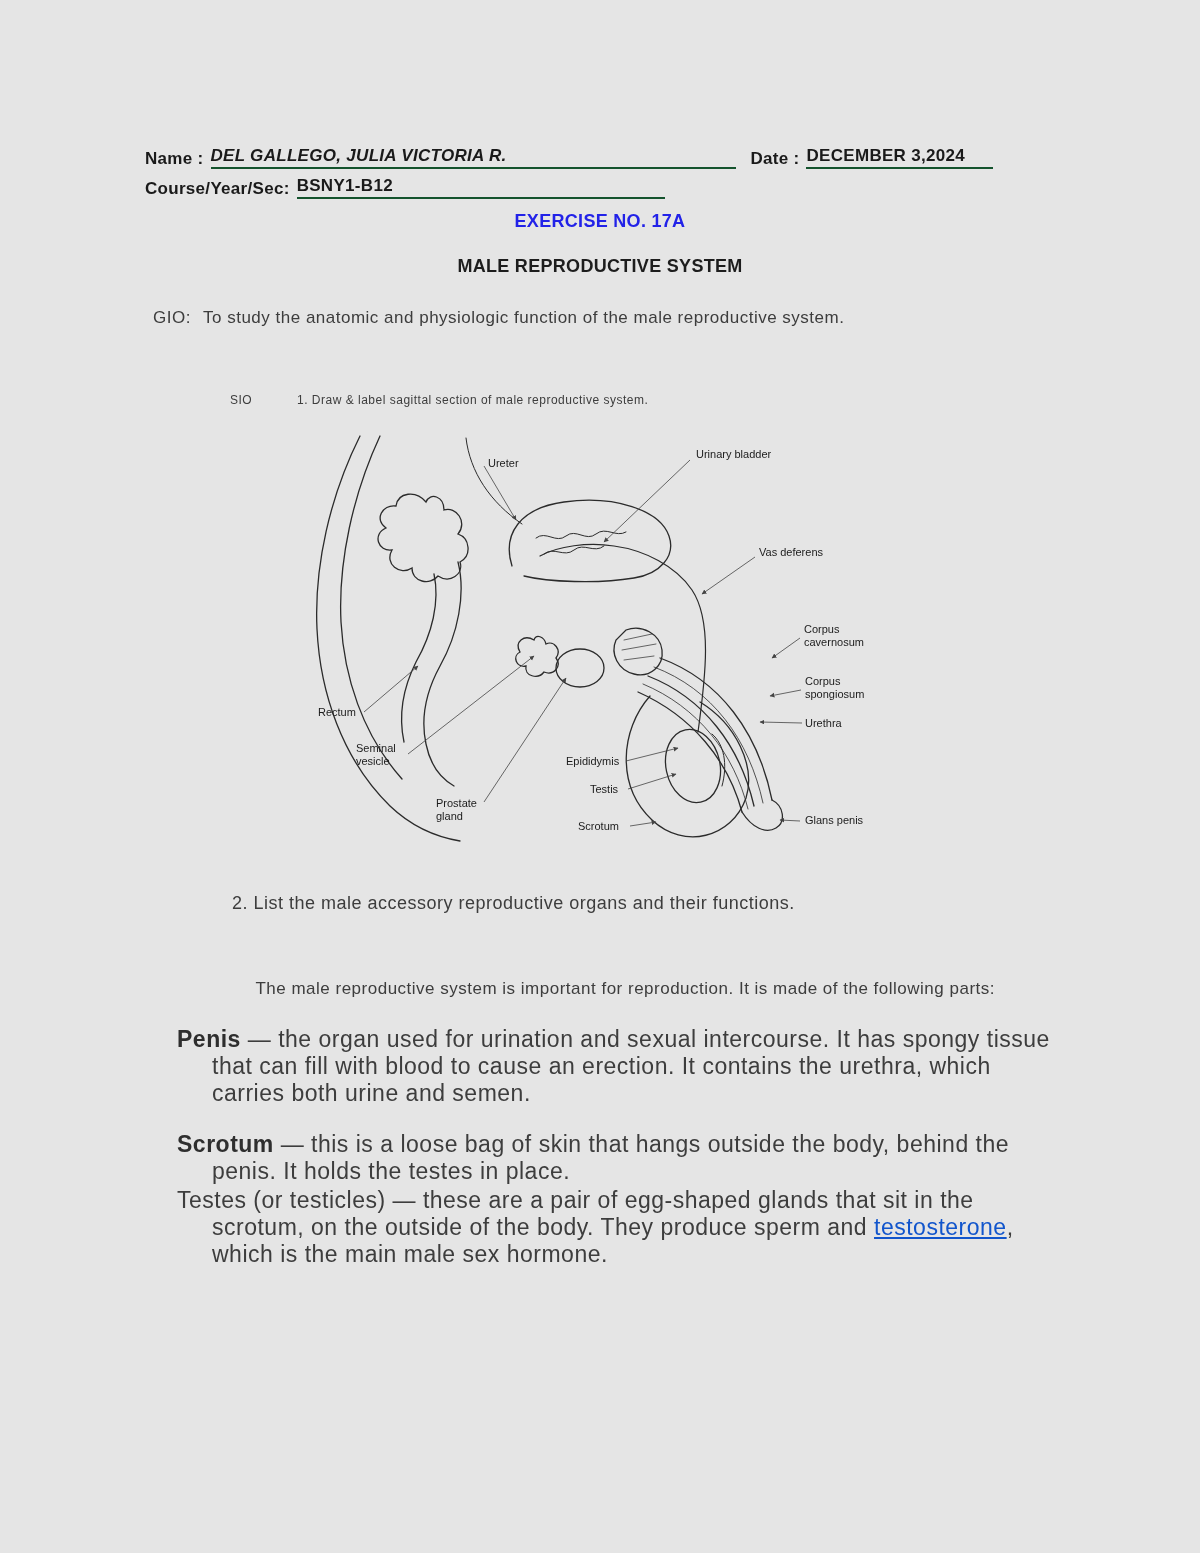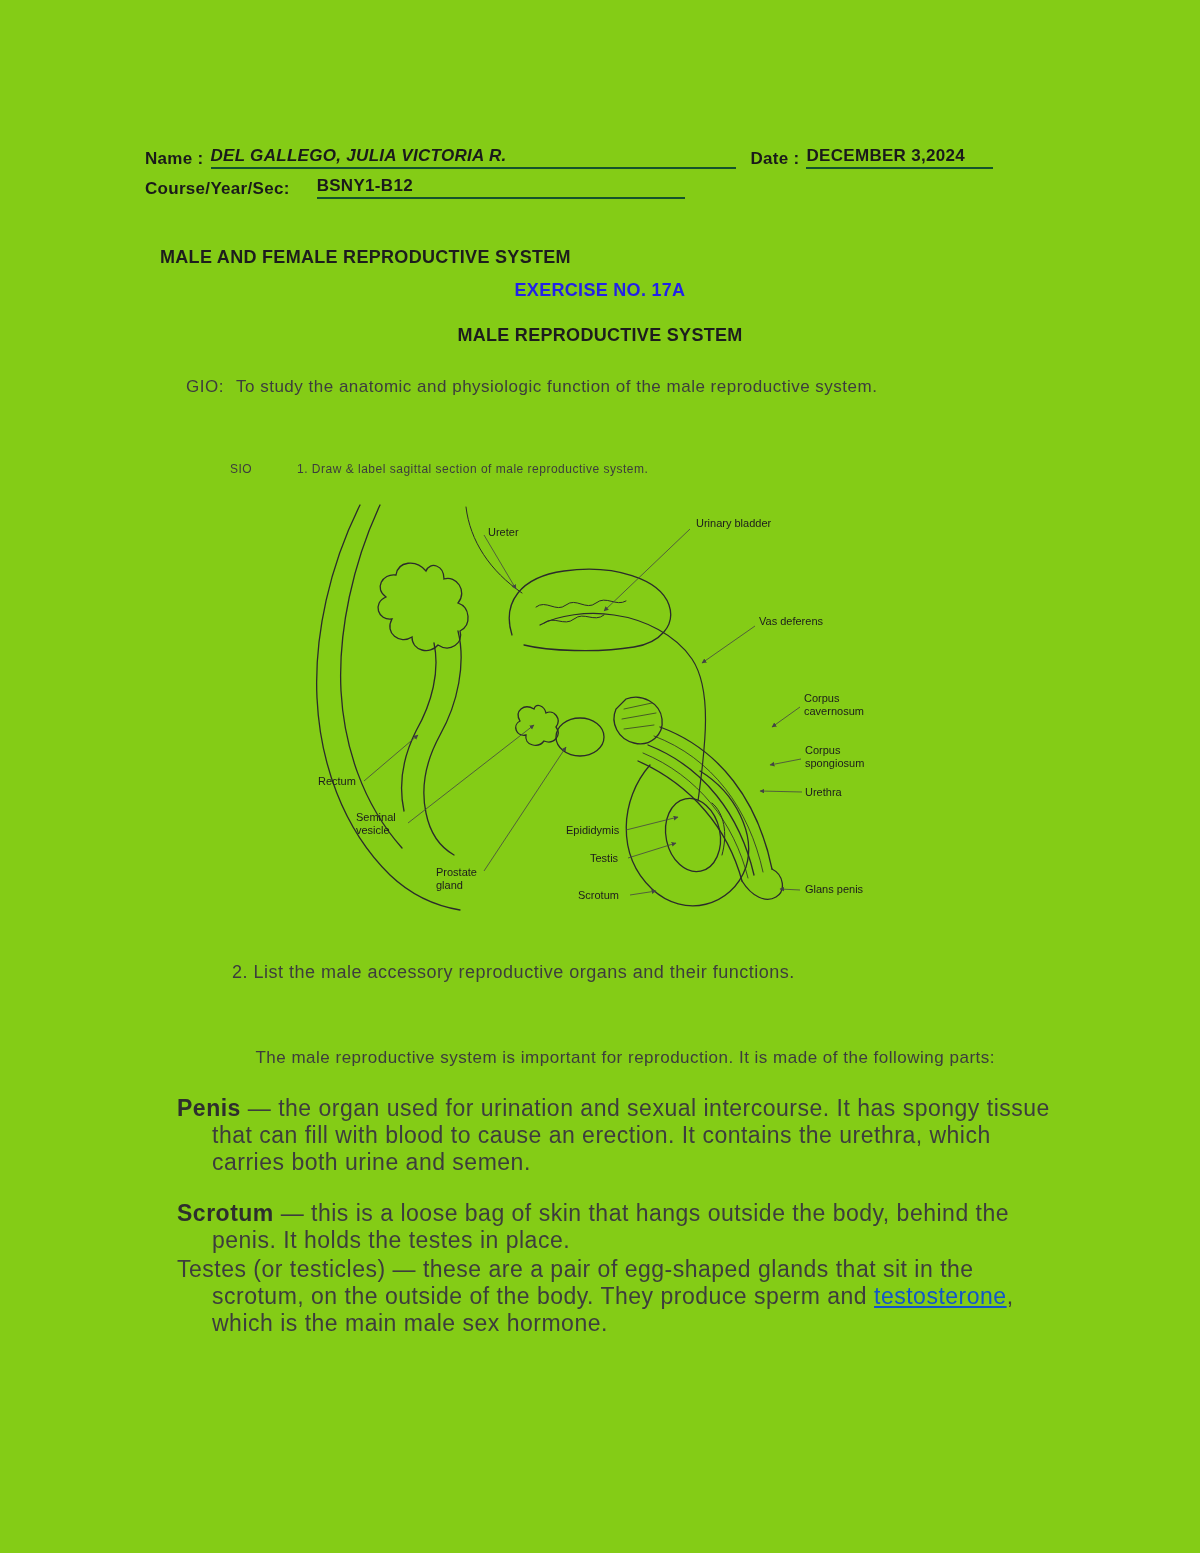--- a/index.html
+++ b/index.html
@@ -6,34 +6,34 @@
   html, body { margin: 0; padding: 0; background: #ffffff; }
   body {
     width: 1200px;
     color: #1f1f1f;
     font-family: "Liberation Sans", sans-serif;
   }
   .page {
     width: 1200px;
     min-height: 1553px;
     padding: 146px 145px 70px 145px;
-    background: #84cc16;
+    background: #e5e5e5;
   }
 
   
   .hrow {
     display: flex;
     align-items: flex-end;
     font-weight: bold;
     font-size: 17px;
     letter-spacing: 0.3px;
     color: #1a1a1a;
   }
   .hrow.first { margin-right: 62px; }
-  .hrow.second { margin-top: 7px; gap: 20px; }
+  .hrow.second { margin-top: 7px; }
   .hlabel { white-space: nowrap; padding-right: 7px; }
   .hvalue { border-bottom: 2px solid #14532d; padding-bottom: 1px; }
   .hvalue.name { font-style: italic; flex: 1; margin-right: 12px; }
   .hlabel.date { margin-left: 2px; }
   .hvalue.datev { padding-right: 28px; }
   .hvalue.coursev { min-width: 368px; }
 
   
   .main-title {
     margin: 48px 0 0 15px;
@@ -61,21 +61,21 @@
 
   
   .gio {
     display: flex;
     margin: 27px 0 0 8px;
     font-size: 17px;
     line-height: 27px;
     color: #3d3d3d;
     letter-spacing: 0.5px;
   }
-  .gio-label { width: 50px; flex: none; margin-left: 33px; }
+  .gio-label { width: 50px; flex: none; }
   .gio-text { margin: 0; width: 690px; }
 
   .sio {
     display: flex;
     margin: 56px 0 0 85px;
     font-size: 12px;
     line-height: 27px;
     color: #3d3d3d;
     letter-spacing: 0.5px;
   }
@@ -130,21 +130,20 @@
       <span class="hvalue name">DEL GALLEGO, JULIA VICTORIA R.</span>
       <span class="hlabel date">Date :</span>
       <span class="hvalue datev">DECEMBER 3,2024</span>
     </div>
     <div class="hrow second">
       <span class="hlabel">Course/Year/Sec:</span>
       <span class="hvalue coursev">BSNY1-B12</span>
     </div>
   </header>
 
-  <h1 class="main-title">MALE AND FEMALE REPRODUCTIVE SYSTEM</h1>
   <h2 class="exercise">EXERCISE NO. 17A</h2>
   <h2 class="section-title">MALE REPRODUCTIVE SYSTEM</h2>
 
   <div class="gio">
     <span class="gio-label">GIO:</span>
     <p class="gio-text">To study the anatomic and physiologic function of the male reproductive system.</p>
   </div>
 
   <div class="sio">
     <span class="sio-label">SIO</span>

